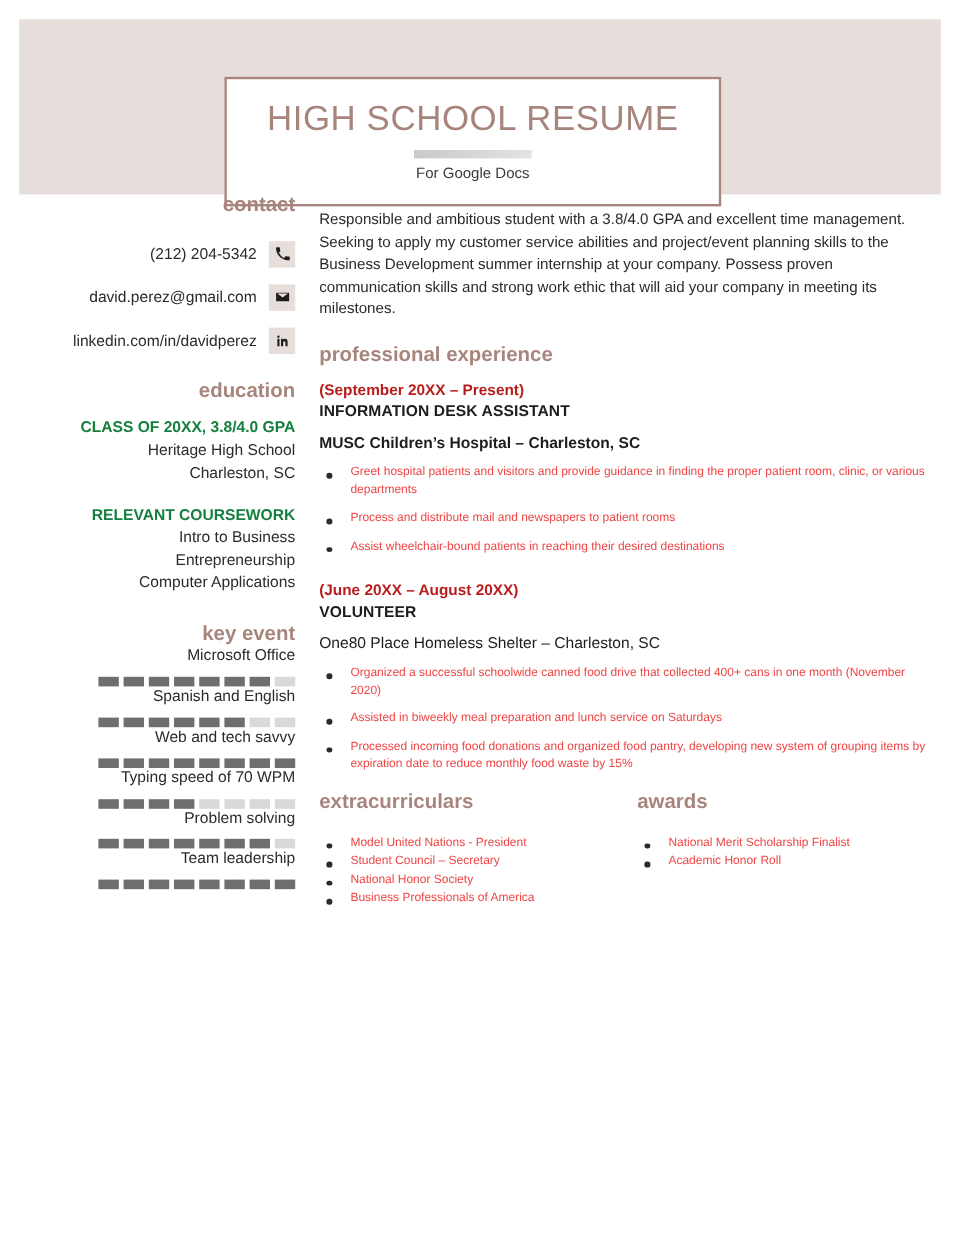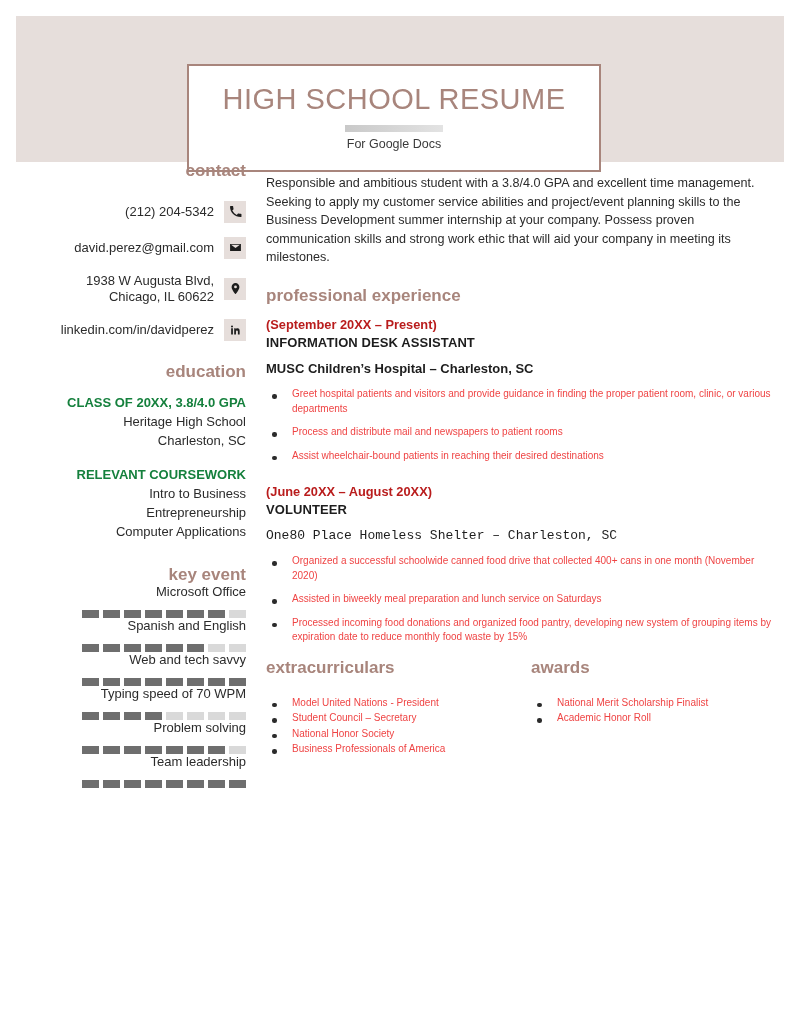--- a/index.html
+++ b/index.html
@@ -179,21 +179,21 @@
     line-height: 1.42;
     letter-spacing: 0.1px;
   }
   .job-org {
     font-size: 13px;
     font-weight: 700;
     color: #1d1d1d;
     line-height: 1.42;
     margin-top: 7px;
   }
-  .job-org.plain { font-weight: 400; font-family: Liberation Mono, monospace; }
+  .job-org.plain { font-weight: 400; }
   ul.bullets {
     list-style: none;
     margin: 9px 0 0 0;
     padding: 0;
   }
   ul.bullets li {
     position: relative;
     font-size: 10px;
     line-height: 1.45;
     color: #ef4444;
@@ -251,29 +251,20 @@
 
         <div class="contact-row">
           <div class="contact-text">david.perez@gmail.com</div>
           <div class="contact-icon">
             <svg width="13" height="13" viewBox="0 0 24 24" fill="#1d1d1d">
               <path d="M2 5.5h20v13H2v-13zm1.8 1.3 8.2 5.9 8.2-5.9H3.8z"></path>
             </svg>
           </div>
         </div>
 
-        <div class="contact-row">
-          <div class="contact-text">1938 W Augusta Blvd,
-Chicago, IL 60622</div>
-          <div class="contact-icon">
-            <svg width="13" height="13" viewBox="0 0 24 24" fill="#1d1d1d">
-              <path d="M12 1.8c-4 0-7.2 3.2-7.2 7.2 0 5.4 7.2 13.2 7.2 13.2s7.2-7.8 7.2-13.2c0-4-3.2-7.2-7.2-7.2zm0 9.8a2.6 2.6 0 1 1 0-5.2 2.6 2.6 0 0 1 0 5.2z"></path>
-            </svg>
-          </div>
-        </div>
 
         <div class="contact-row">
           <div class="contact-text">linkedin.com/in/davidperez</div>
           <div class="contact-icon">
             <svg width="12" height="12" viewBox="0 0 24 24" fill="#1d1d1d">
               <path d="M4.3 8.7h3.5V21H4.3V8.7zM6 3.1a2 2 0 1 1 0 4 2 2 0 0 1 0-4zM10.1 8.7h3.3v1.7h.1c.5-.9 1.7-1.9 3.4-1.9 3.7 0 4.4 2.4 4.4 5.5V21h-3.5v-5.3c0-1.3 0-2.9-1.8-2.9s-2.1 1.4-2.1 2.8V21h-3.5V8.7z"></path>
             </svg>
           </div>
         </div>
       </div>

